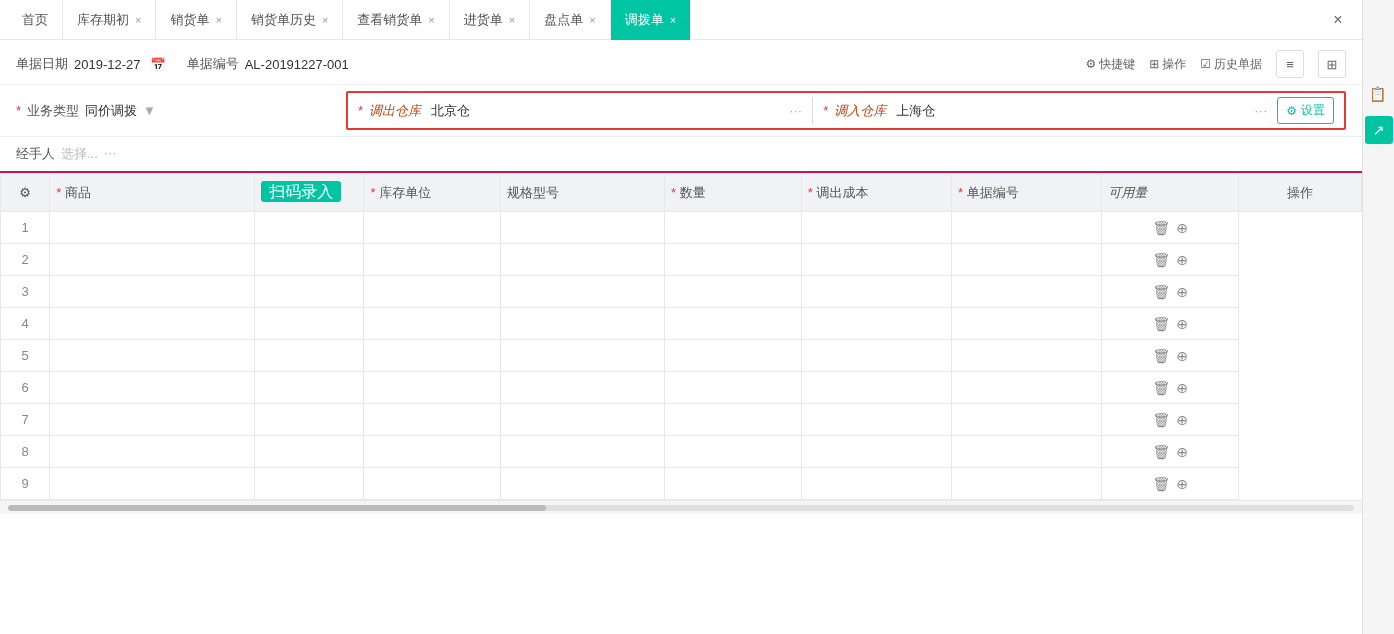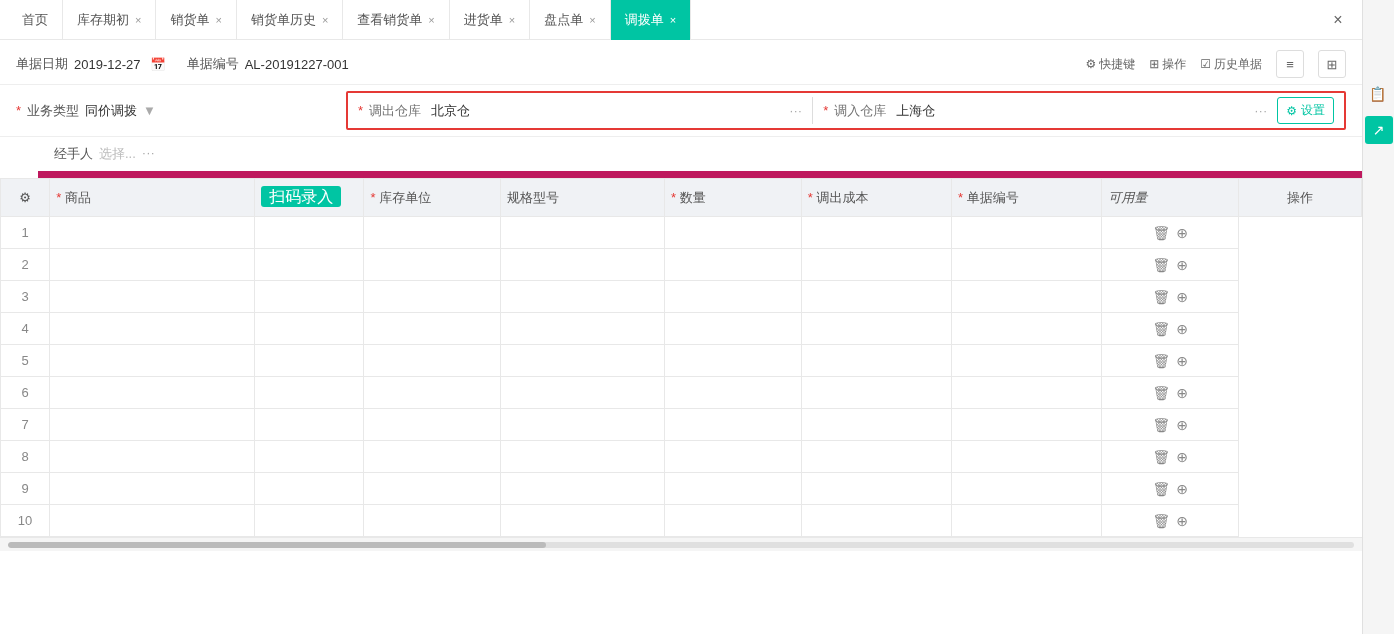--- a/index.html
+++ b/index.html
@@ -58,33 +58,33 @@
     .form-row2-left {
       display: flex; align-items: center; gap: 10px; padding: 10px 0; min-width: 320px;
     }
     .form-row2-right {
       display: flex; align-items: center; border: 2px solid #e53935; margin: 6px 0 6px 10px;
       flex: 1; padding: 4px 10px; border-radius: 2px; gap: 0;
     }
     .warehouse-field {
       display: flex; align-items: center; gap: 6px; flex: 1;
     }
-    .warehouse-field .label { color: #737373; white-space: nowrap; }
+    .warehouse-field .label { color: #c2410c; white-space: nowrap; font-style: italic; }
     .warehouse-field .val { color: #333; margin-left: 4px; }
     .warehouse-field .more-btn { color: #aaa; cursor: pointer; margin-left: auto; }
     .warehouse-divider { width: 1px; background: #ddd; margin: 0 10px; align-self: stretch; }
 
     .settings-btn {
       display: flex; align-items: center; gap: 4px; color: #00c5a3; cursor: pointer;
       padding: 4px 8px; border: 1px solid #00c5a3; border-radius: 3px; font-size: 12px;
       margin-left: 10px; white-space: nowrap;
     }
 
     .form-row3 {
-      display: flex; align-items: flex-start; padding: 8px 16px; border-bottom: 7px solid #be185d; margin-left: 38px;
+      display: flex; align-items: flex-start; padding: 8px 16px; border-bottom: 2px solid #be185d;
     }
     .form-row3 label { color: #555; margin-right: 6px; }
     .form-row3 .placeholder { color: #bbb; }
     .form-row3 .more-btn { color: #aaa; cursor: pointer; margin-left: 6px; }
 
     
     .table-container { flex: 1; overflow-y: auto; }
     table { width: 100%; border-collapse: collapse; table-layout: fixed; }
     thead tr { background: #f0f2f5; }
     thead th {
@@ -426,36 +426,20 @@
         <td></td>
         <td></td>
         <td></td>
         <td class="col-action">
           <div class="action-icons">
             <span class="action-icon">🗑</span>
             <span class="action-icon">⊕</span>
           </div>
         </td>
       </tr>
-          <tr>
-        <td class="row-num">10</td>
-        <td></td>
-        <td></td>
-        <td></td>
-        <td></td>
-        <td></td>
-        <td></td>
-        <td></td>
-        <td class="col-action">
-          <div class="action-icons">
-            <span class="action-icon">🗑</span>
-            <span class="action-icon">⊕</span>
-          </div>
-        </td>
-      </tr>
         </tbody>
     </table>
   </div>
 
   <div class="scroll-bar-area">
     <div class="scroll-track">
       <div class="scroll-thumb"></div>
     </div>
   </div>
 </div>

